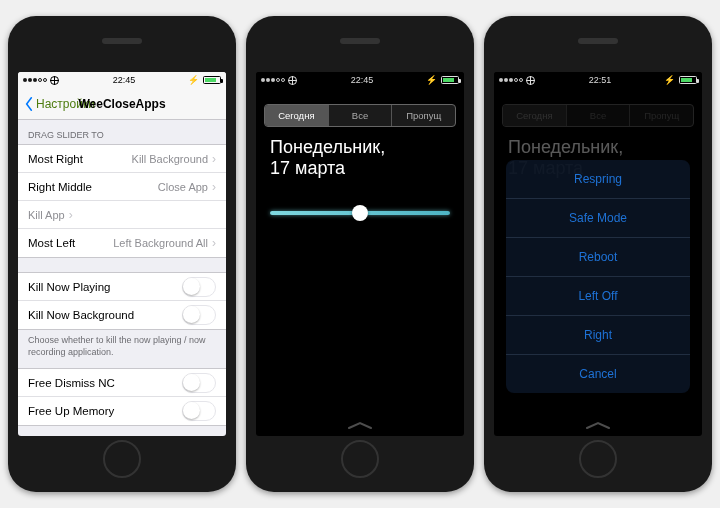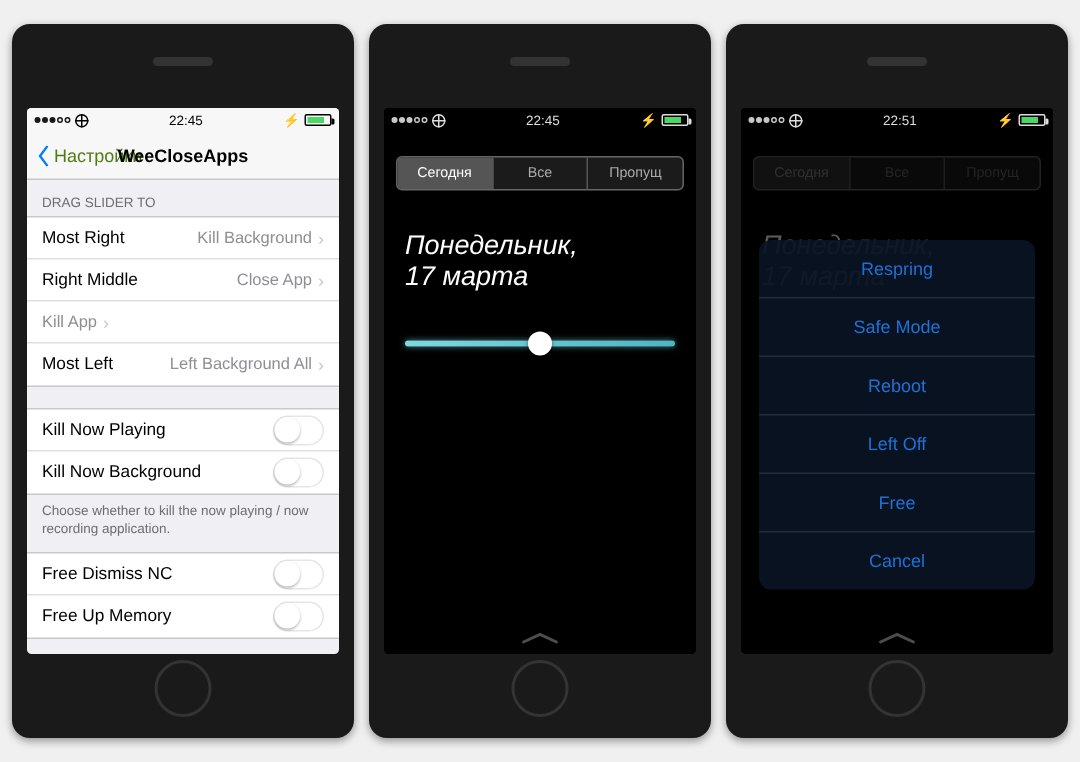--- a/index.html
+++ b/index.html
@@ -1,18 +1,18 @@
 <!DOCTYPE html>
 <html><head>
 <meta charset="utf-8">
 <style>
   * { margin:0; padding:0; box-sizing:border-box; font-family: -apple-system, "Helvetica Neue", Helvetica, Arial, sans-serif; }
   body { background:#f0f0f0; width:720px; height:508px; display:flex; justify-content:center; align-items:center; gap:10px; }
   .phone {
-    width:228px; height:476px; background:#1a1a1a; border-radius:12px; padding:56px 10px 56px 10px;
+    width:228px; height:476px; background:#1a1a1a; border-radius:28px; padding:56px 10px 56px 10px;
     position:relative; box-shadow:0 2px 6px rgba(0,0,0,.4);
   }
   .phone::before { content:""; position:absolute; top:22px; left:50%; transform:translateX(-50%); width:40px; height:6px; background:#333; border-radius:3px; }
   .phone::after { content:""; position:absolute; bottom:14px; left:50%; transform:translateX(-50%); width:34px; height:34px; border:2px solid #333; border-radius:50%; }
   .screen { width:100%; height:100%; border-radius:3px; overflow:hidden; position:relative; font-size:10.5px; }
   .screen.light { background:#efeff4; color:#000; }
   .screen.dark  { background:#000; color:#fff; }
   
   .status { height:16px; display:flex; align-items:center; justify-content:space-between; padding:0 5px; font-size:9px; }
   .status .left, .status .right { display:flex; align-items:center; gap:3px; }
@@ -42,21 +42,21 @@
   .row .chev { color:#c7c7cc; font-size:12px; }
   .toggle { width:34px; height:20px; border-radius:10px; background:#fff; border:1.5px solid #e5e5ea; position:relative; }
   .toggle .knob { position:absolute; left:0; top:0; width:17px; height:17px; background:#fff; border-radius:50%; box-shadow:0 1px 2px rgba(0,0,0,.3); }
   .footer-note { font-size:9px; color:#6d6d72; padding:5px 10px 10px; line-height:1.3; }
   .spacer { height:14px; }
   
   .nctabs { display:flex; margin:16px 8px 0; border:1px solid #666; border-radius:4px; overflow:hidden; background:rgba(30,30,30,.9);}
   .nctab { flex:1; text-align:center; font-size:9.5px; padding:5px 0; color:#aaa; border-right:1px solid #555;}
   .nctab:last-child { border-right:none; }
   .nctab.active { background:#555; color:#fff; }
-  .nc-body { padding:26px 14px 0;font-style:italic; }
+  .nc-body { padding:10px 14px 0; }
   .nc-date1 { font-size:18px; font-weight:300; }
   .nc-date2 { font-size:18px; font-weight:300; }
   .slider-wrap { margin-top:22px; position:relative; height:24px; display:flex; align-items:center; }
   .slider-track { height:4px; width:100%; border-radius:2px; background:linear-gradient(90deg,#7fd8e0 0%, #4db4c4 100%); box-shadow:0 0 4px rgba(120,220,230,.6); }
   .slider-thumb { position:absolute; left:50%; transform:translate(-50%,-50%); top:50%; width:16px; height:16px; background:#fff; border-radius:50%; box-shadow:0 1px 3px rgba(0,0,0,.5); }
   .nc-grab { position:absolute; bottom:6px; left:0; right:0; display:flex; justify-content:center; }
   .nc-grab svg { width:26px; height:10px; opacity:.5;}
   .dim-content { opacity:.35; }
   .menu { position:absolute; left:12px; right:12px; top:88px; background:rgba(10,20,35,.92); border-radius:8px; overflow:hidden;}
   .menu-item { text-align:center; padding:12px 0; font-size:12px; color:#1e72d6; border-bottom:1px solid rgba(80,100,130,.35); }
@@ -225,21 +225,21 @@
       <div class="nc-body">
         <div class="nc-date1">Понедельник,</div>
         <div class="nc-date2">17 марта</div>
       </div>
     </div>
     <div class="menu">
       <div class="menu-item">Respring</div>
       <div class="menu-item">Safe Mode</div>
       <div class="menu-item">Reboot</div>
       <div class="menu-item">Left Off</div>
-      <div class="menu-item">Free</div>
+      <div class="menu-item">Right</div>
       <div class="menu-item">Cancel</div>
     </div>
     <div class="nc-grab">
       <svg viewBox="0 0 26 10">
           <path d="M2 8 L13 3 L24 8" stroke="#999" stroke-width="2" fill="none" stroke-linecap="round"></path>
         </svg>
     </div>
   </div>
 </div>
 

